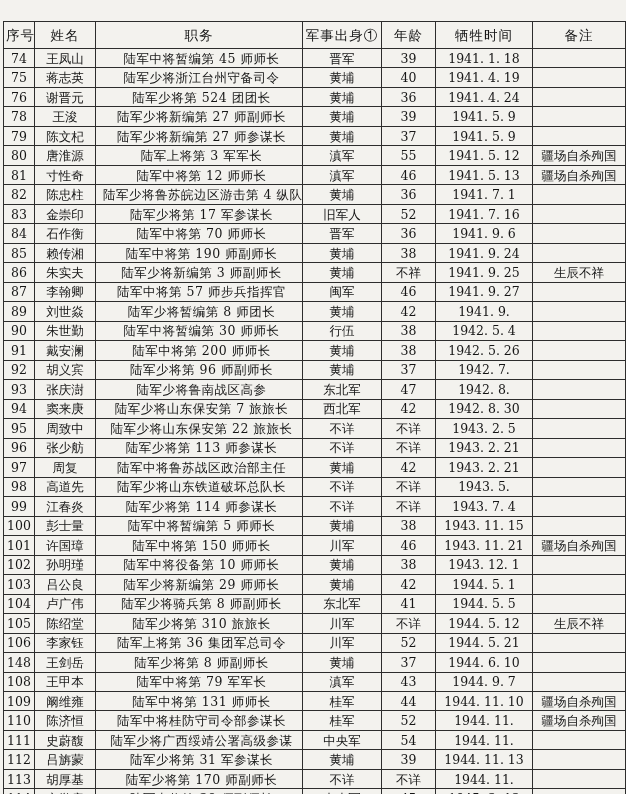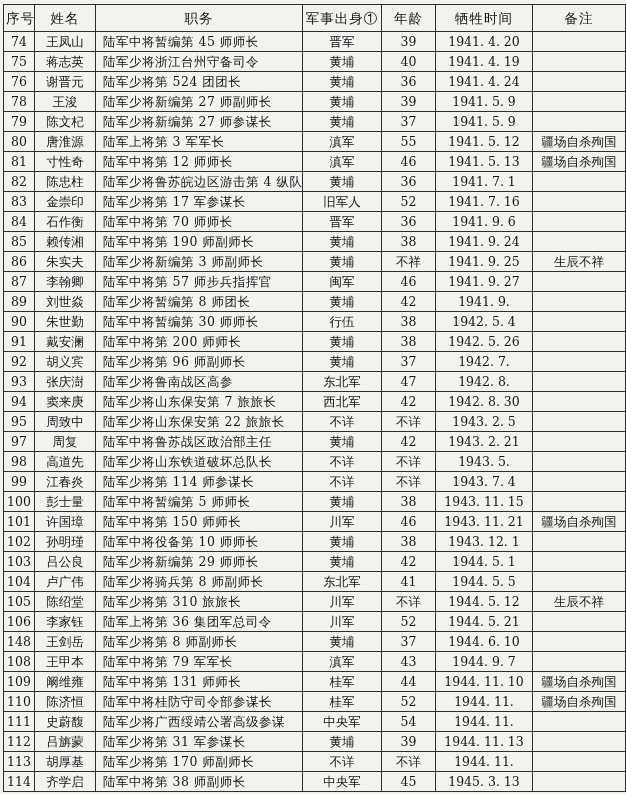--- a/index.html
+++ b/index.html
@@ -8,21 +8,21 @@
     width: 626px;
     height: 794px;
     background: #f3f2ee;
     font-family: "DejaVu Serif", "Liberation Serif", serif;
     overflow: hidden;
   }
   .sheet {
     width: 626px;
     height: 598px;
     box-sizing: border-box;
-    padding: 4px 1px 2px 3px;
+    padding: 21px 1px 2px 3px;
   }
   table.doc-table {
     width: 622px;
     height: 788px;
     table-layout: fixed;
     border-collapse: collapse;
   }
   .doc-table th, .doc-table td {
     border: 1px solid #2d2d2d;
     color: #161616;
@@ -34,21 +34,21 @@
     line-height: 1.05;
     white-space: nowrap;
     overflow: hidden;
   }
   .doc-table th {
     height: 26px;
     font-size: 13.5px;
     letter-spacing: 1px;
   }
   .doc-table td.pos {
-    text-align: left;
+    text-align: center;
     padding-left: 7px;
     letter-spacing: 0.5px;
   }
   .doc-table td.num {
     font-family: "DejaVu Serif", "Liberation Serif", serif;
   }
   col.c-no   { width: 31px; }
   col.c-name { width: 61px; }
   col.c-pos  { width: 207px; }
   col.c-org  { width: 79px; }
@@ -81,21 +81,21 @@
         <th>备注</th>
       </tr>
     </thead>
     <tbody>
         <tr>
           <td class="num">74</td>
           <td>王凤山</td>
           <td class="pos">陆军中将暂编第 45 师师长</td>
           <td>晋军</td>
           <td class="num">39</td>
-          <td class="num">1941. 4. 20</td>
+          <td class="num">1941. 1. 18</td>
           <td></td>
         </tr>
         <tr>
           <td class="num">75</td>
           <td>蒋志英</td>
           <td class="pos">陆军少将浙江台州守备司令</td>
           <td>黄埔</td>
           <td class="num">40</td>
           <td class="num">1941. 4. 19</td>
           <td></td>
@@ -256,20 +256,29 @@
         <tr>
           <td class="num">95</td>
           <td>周致中</td>
           <td class="pos">陆军少将山东保安第 22 旅旅长</td>
           <td>不详</td>
           <td class="num">不详</td>
           <td class="num">1943. 2. 5</td>
           <td></td>
         </tr>
         <tr>
+          <td class="num">96</td>
+          <td>张少舫</td>
+          <td class="pos">陆军少将第 113 师参谋长</td>
+          <td>不详</td>
+          <td class="num">不详</td>
+          <td class="num">1943. 2. 21</td>
+          <td></td>
+        </tr>
+        <tr>
           <td class="num">97</td>
           <td>周复</td>
           <td class="pos">陆军中将鲁苏战区政治部主任</td>
           <td>黄埔</td>
           <td class="num">42</td>
           <td class="num">1943. 2. 21</td>
           <td></td>
         </tr>
         <tr>
           <td class="num">98</td>

